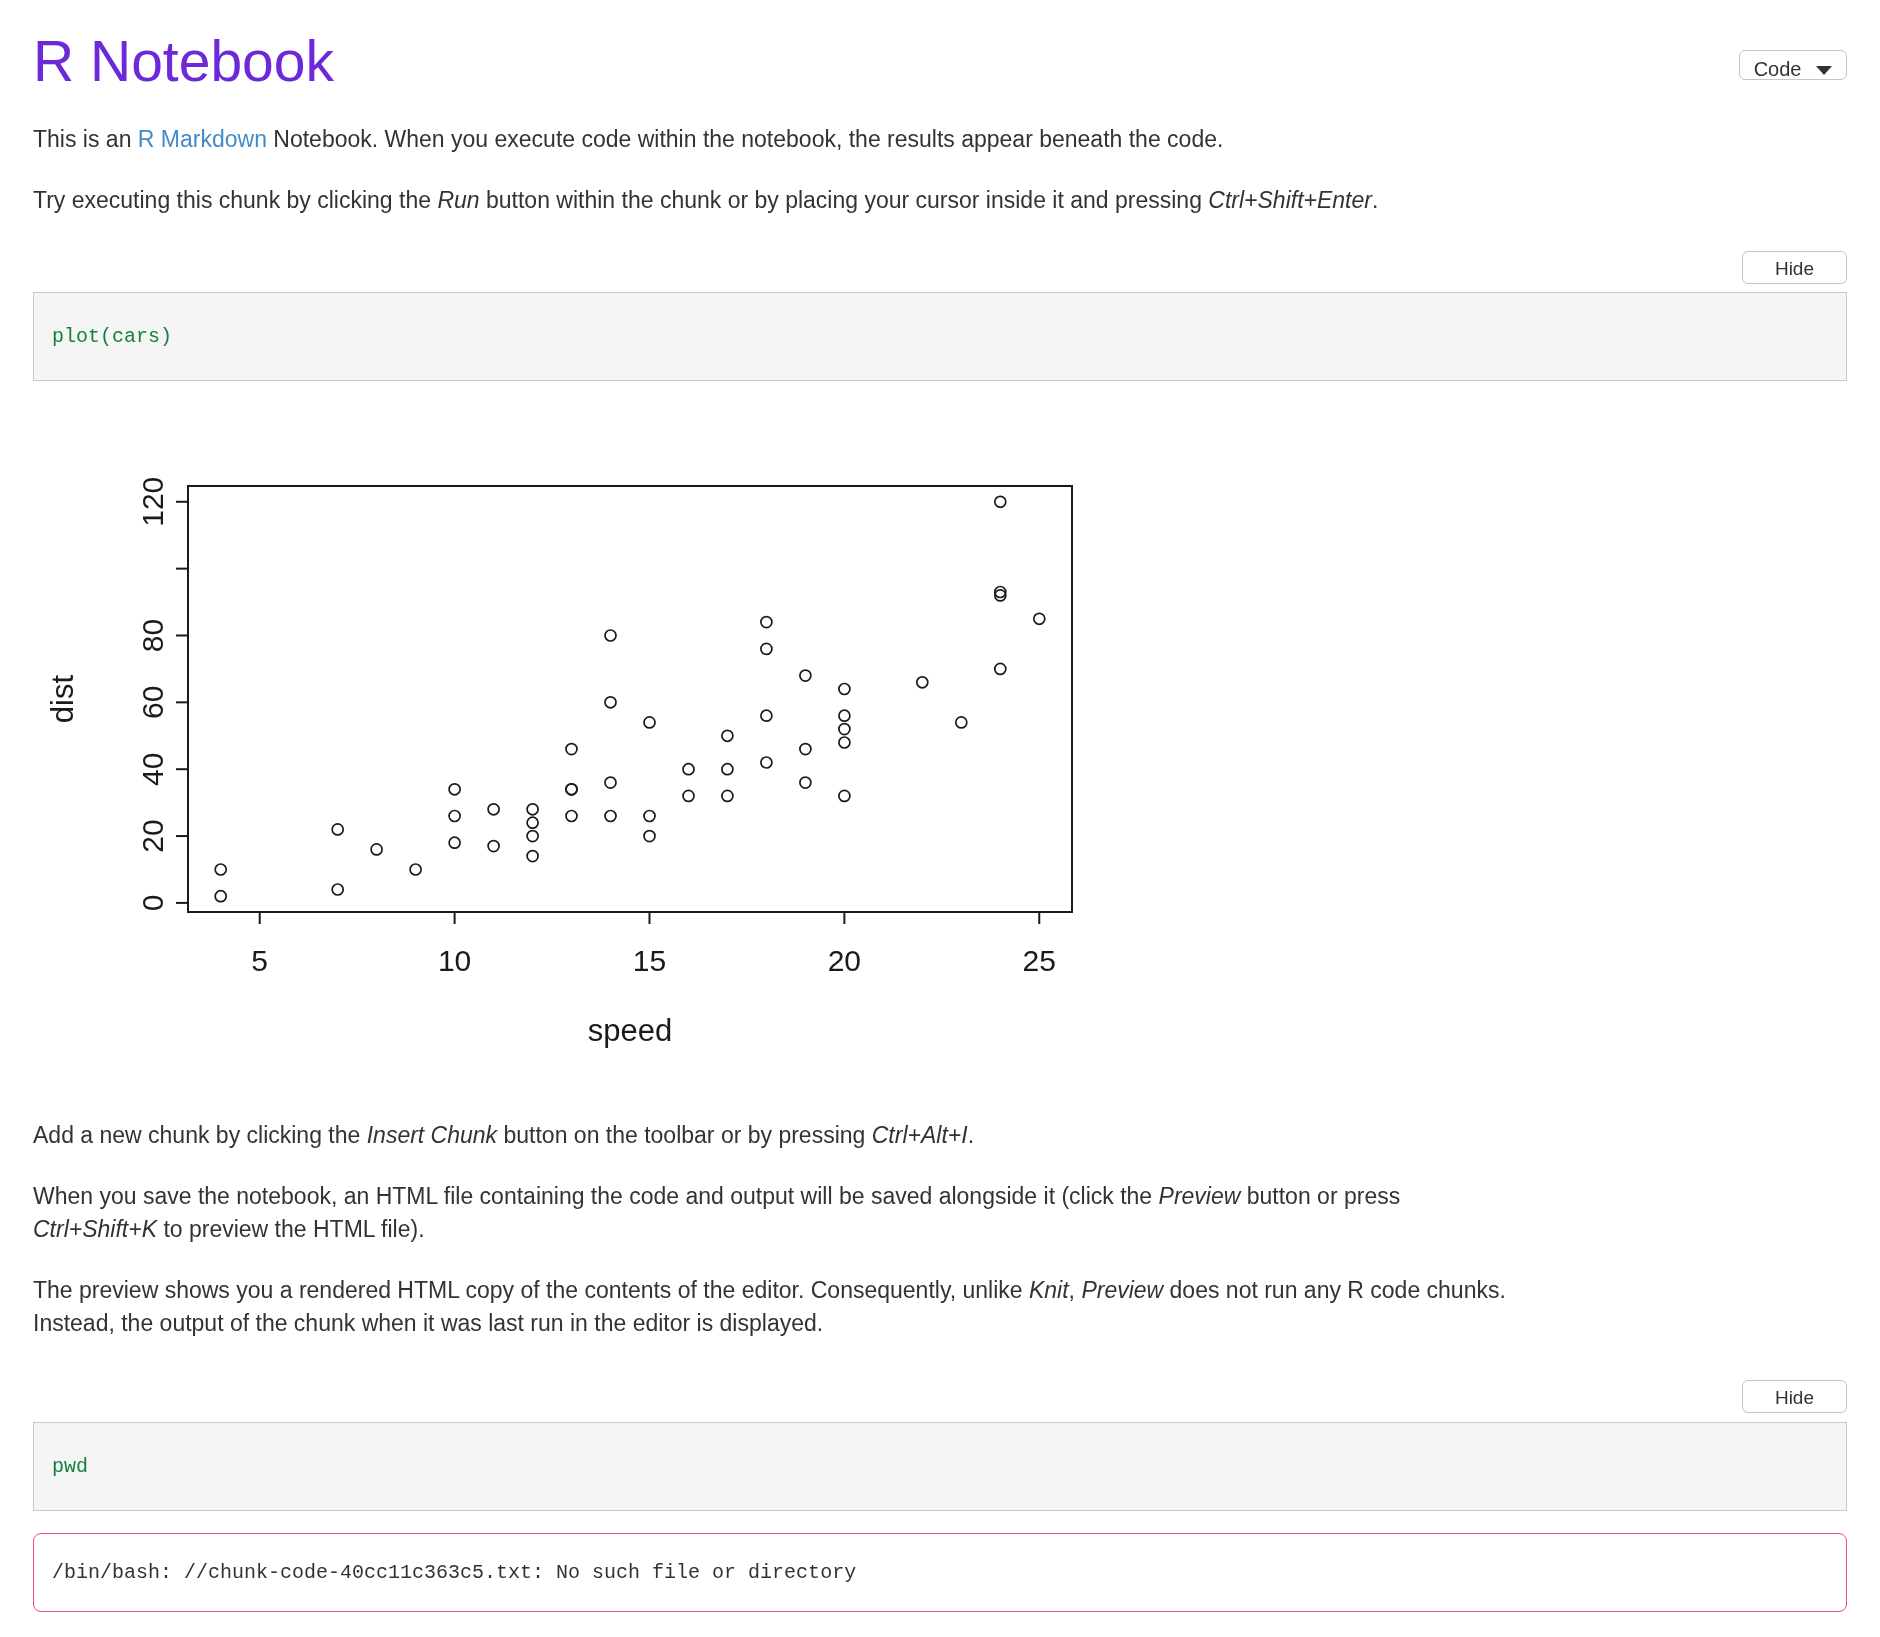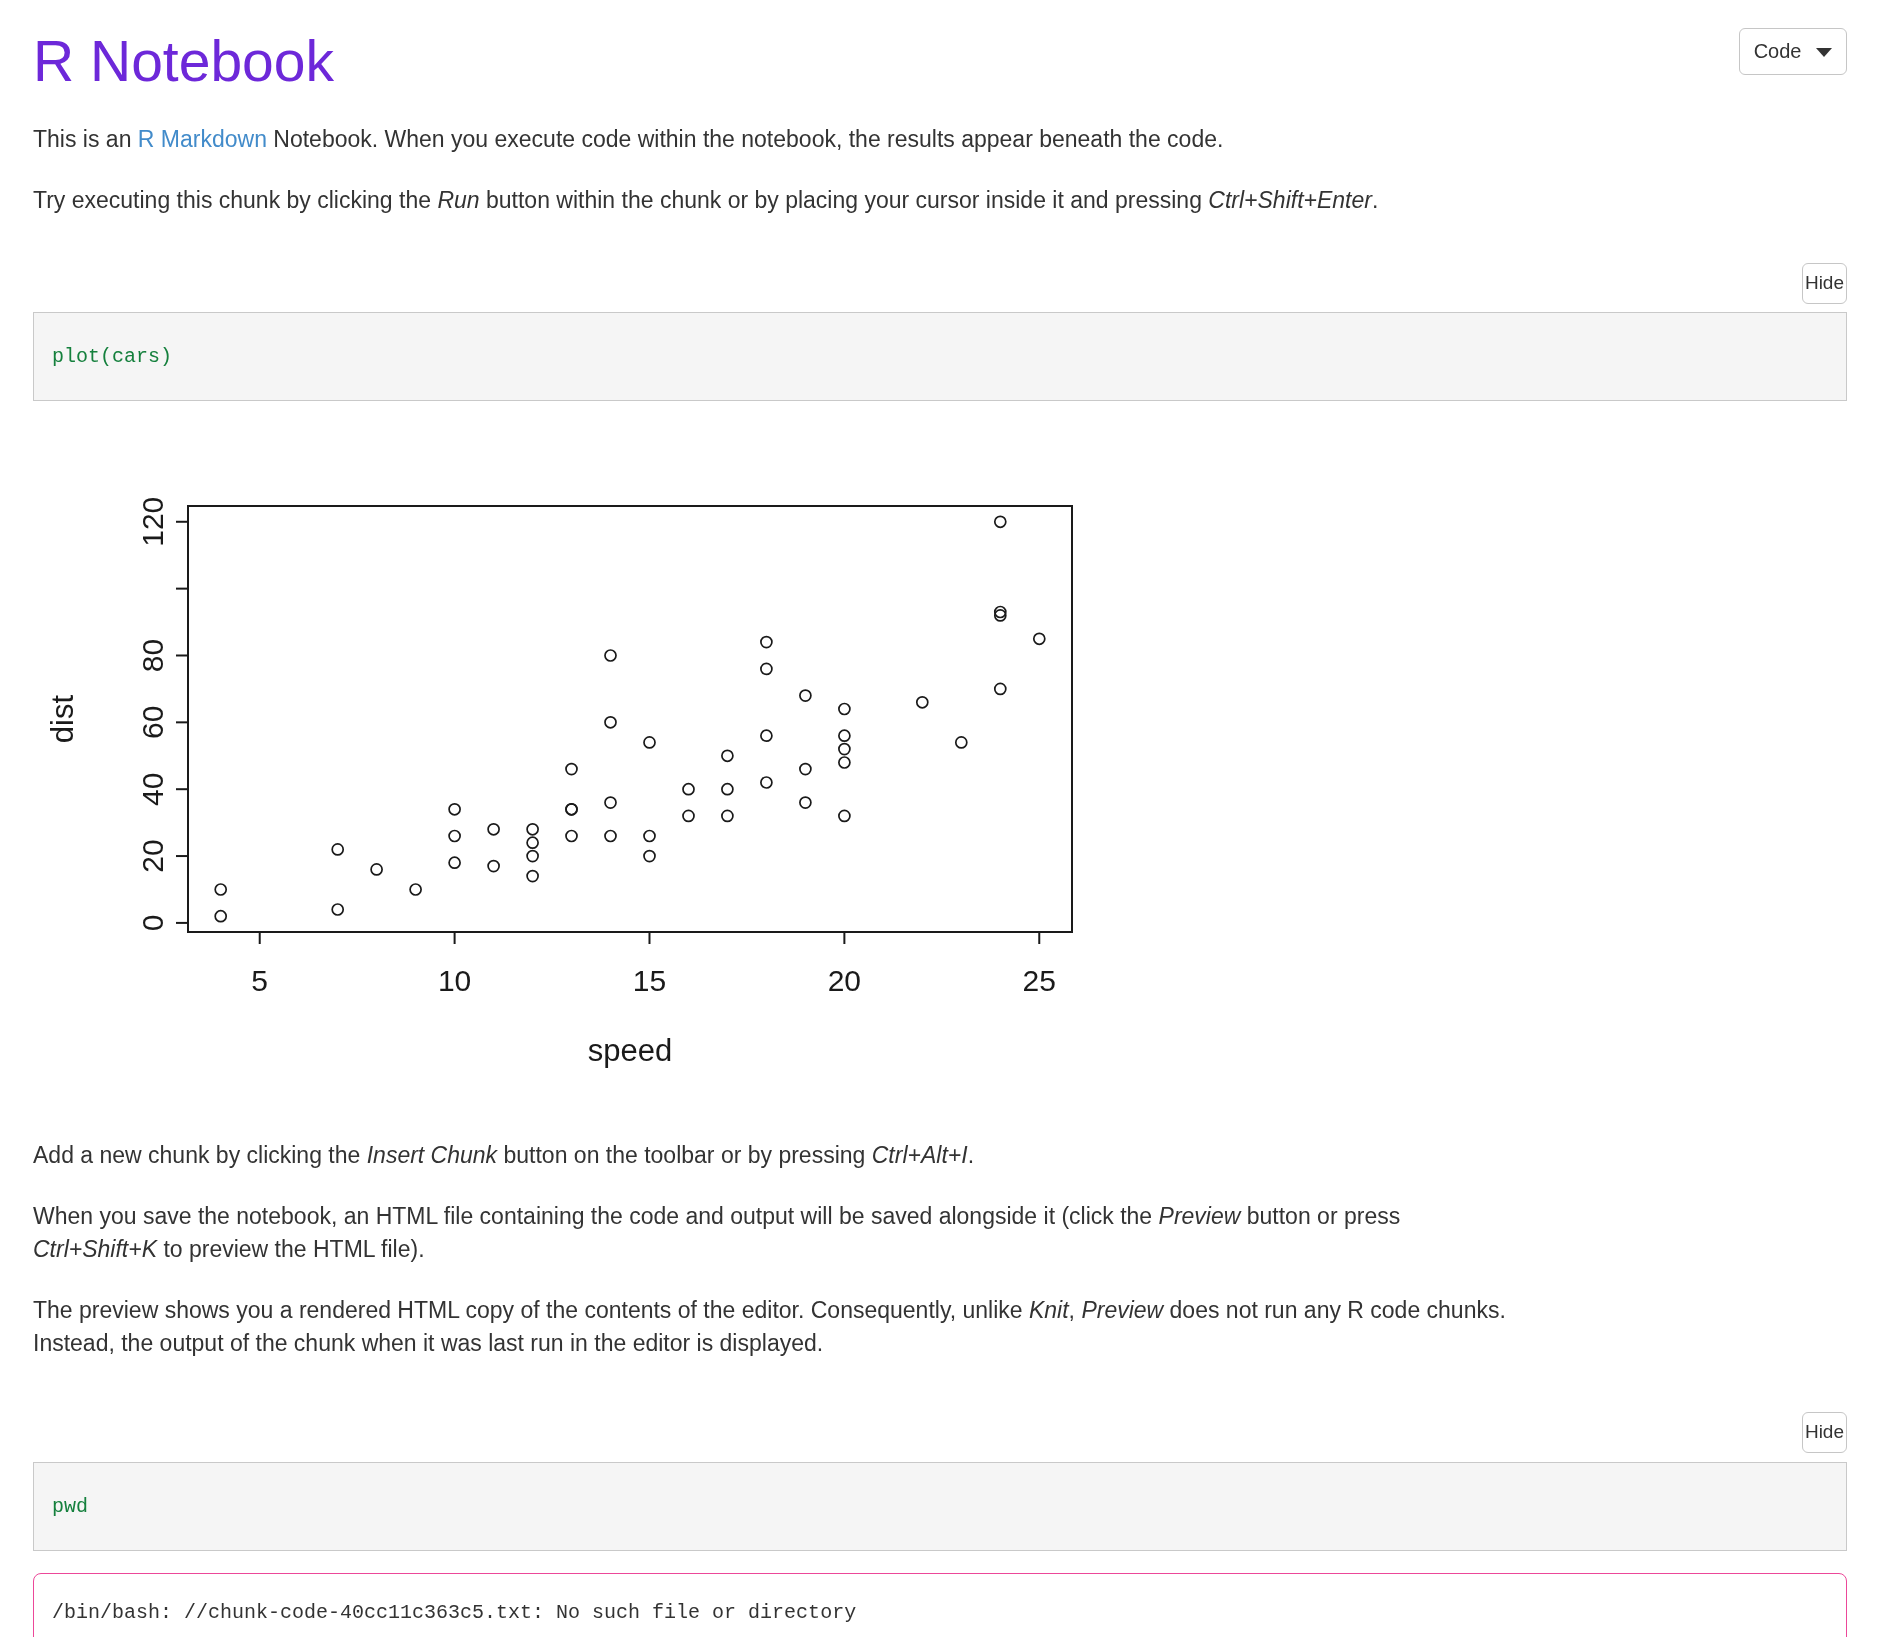--- a/index.html
+++ b/index.html
@@ -6,26 +6,26 @@
   body{width:1880px;height:1637px;overflow:hidden;box-sizing:border-box;
        font-family:"Liberation Sans", sans-serif;color:#333333;}
   .page{position:relative;box-sizing:border-box;width:1880px;height:1637px;
         padding:30px 33px 0 33px;}
   h1.title{margin:0 0 30px 0;font-size:57px;font-weight:400;line-height:1.1;color:#6d28d9;}
   p.para{font-size:23px;line-height:33px;margin:0 0 28px 0;color:#333;}
   p.para .it{font-style:italic;}
   a.rlink{color:#428bca;text-decoration:none;cursor:pointer;text-align:right;}
   .btn{display:inline-block;box-sizing:border-box;background:#ffffff;border:1px solid #c6c6c6;
        border-radius:6px;color:#333;font-family:"Liberation Sans",sans-serif;cursor:pointer;}
-  .code-btn{position:absolute;top:28px;right:33px;font-size:20px;padding:7px 14px;height:47px;}
+  .code-btn{position:absolute;top:50px;right:33px;font-size:20px;padding:7px 14px;height:30px;}
   .caret{display:inline-block;width:0;height:0;margin-left:9px;vertical-align:middle;
          border-top:9px solid #333;border-left:8px solid transparent;border-right:8px solid transparent;}
   .hide-row{text-align:right;margin:34px 0 8px 0;}
   .hide-row.second{margin-top:40px;margin-bottom:9px;}
-  .hide-btn{font-size:19px;padding:6px 2px;height:41px;margin-top:12px;}
+  .hide-btn{font-size:19px;padding:6px 32px;height:33px;}
   pre{box-sizing:border-box;width:100%;font-family:"Liberation Mono","DejaVu Sans Mono",monospace;
       font-size:20px;line-height:23px;white-space:pre;overflow:hidden;}
   pre.chunk{background:#f5f5f5;border:1px solid #c9c9c9;border-radius:0;
             padding:32px 18px;margin:0;color:#15803d;}
   pre.output{background:#ffffff;border:1px solid #ec4899;border-radius:8px;
              padding:27px 18px;margin:22px 0 0 0;color:#333;}
   svg.plot{display:block;margin:5px 0 53px 0;}
   svg.plot text{font-family:"Liberation Sans",sans-serif;}
 </style>
 </head>

